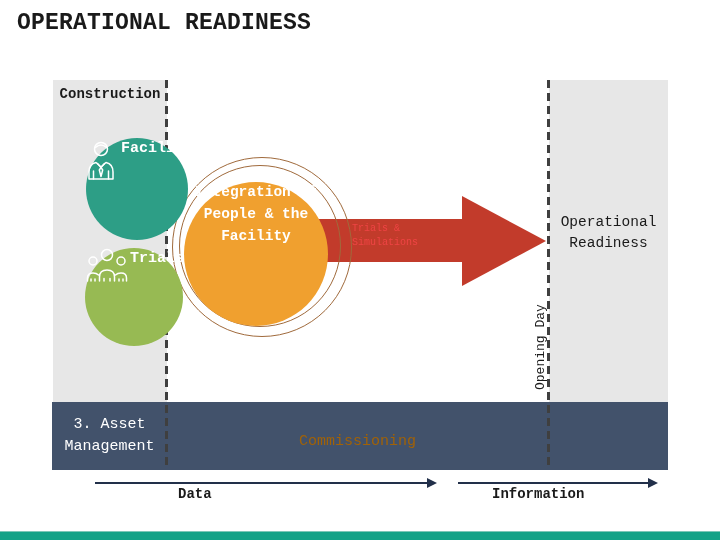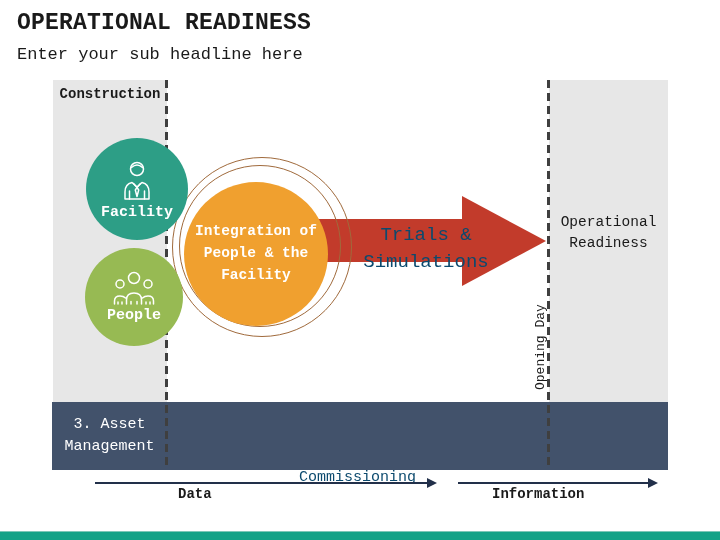--- a/index.html
+++ b/index.html
@@ -16,42 +16,42 @@
   .panel-left{left:53px;top:80px;width:114px;height:322px;}
   .panel-right{left:549px;top:80px;width:119px;height:322px;}
 
   .construction{left:53px;top:86px;width:114px;text-align:center;font-size:14px;font-weight:bold;}
   .or-text{left:549px;top:212px;width:119px;text-align:center;font-size:14.5px;line-height:1.45;white-space:pre-line;}
 
   .navy-bar{left:52px;top:402px;width:616px;height:68px;background:var(--navy);}
   .asset{left:52px;top:402px;width:115px;height:68px;display:flex;align-items:center;justify-content:center;
          color:#fff;font-size:15px;line-height:1.45;text-align:center;white-space:pre-line;}
   .commissioning{left:167px;top:402px;width:381px;height:78px;display:flex;align-items:center;justify-content:center;
-         color:#0c4a6e;font-size:15px;margin-top:36px;}
+         color:#a16207;font-size:15px;}
 
   .dash{width:3px;top:80px;height:390px;z-index:2;
         background:repeating-linear-gradient(to bottom,var(--dash) 0 8px,transparent 8px 13px);}
   .dash-left{left:165px;}
   .dash-right{left:547px;}
 
-  .circle{border-radius:50%;display:flex;flex-direction:column;align-items:center;justify-content:center;z-index:5;}
+  .circle{border-radius:50%;display:flex;flex-direction:row;justify-content:center;z-index:5;}
   .c-facility{left:86px;top:138px;width:102px;height:102px;background:var(--teal-circle);}
   .c-people{left:85px;top:248px;width:98px;height:98px;background:var(--green-circle);}
   .c-label{color:#fff;font-size:15px;font-weight:bold;margin-top:2px;}
   .c-integration{left:184px;top:182px;width:144px;height:144px;background:var(--orange-circle);z-index:5;}
   .c-integration .int-label{color:#fff;font-size:14.5px;font-weight:bold;text-align:center;line-height:1.5;white-space:pre-line;}
 
   .ring{border:1.5px solid var(--ring-brown);border-radius:50%;z-index:4;}
   .ring-inner{left:179px;top:165px;width:160px;height:160px;}
   .ring-outer{left:172px;top:157px;width:178px;height:178px;}
 
   .arrow-shaft{left:300px;top:219px;width:164px;height:43px;background:var(--red-arrow);z-index:3;}
   .arrow-head{left:462px;top:196px;width:0;height:0;z-index:3;
     border-top:45px solid transparent;border-bottom:45px solid transparent;border-left:84px solid var(--red-arrow);}
-  .arrow-label{left:352px;top:222px;width:148px;text-align:center;color:#0c4a6e;font-size:19px;line-height:1.4;
+  .arrow-label{left:352px;top:222px;width:148px;text-align:left;color:#ef4444;font-size:10px;line-height:1.4;
     white-space:pre-line;z-index:6;}
 
   .opening-day{left:533px;top:390px;transform:rotate(-90deg);transform-origin:0 0;white-space:nowrap;
     font-size:13px;z-index:3;}
 
   .axis-line{top:482px;height:2px;background:var(--axis);}
   .axis-line-data{left:95px;width:332px;}
   .axis-line-info{left:458px;width:190px;}
   .axis-head{top:478px;width:0;height:0;border-top:5px solid transparent;border-bottom:5px solid transparent;
     border-left:10px solid var(--axis);}
@@ -64,21 +64,20 @@
   .bottom-bar{left:0;top:531px;width:720px;height:9px;background:var(--accent-teal);border-top:1px solid #7cc7b7;}
 
   .icon svg{display:block;}
 </style>
 </head>
 <body>
 
 <div id="slide">
 
   <div class="abs title">OPERATIONAL READINESS</div>
-  <div class="abs subtitle">Enter your sub headline here</div>
 
   <div class="abs panel panel-left"></div>
   <div class="abs panel panel-right"></div>
   <div class="abs navy-bar"></div>
 
   <div class="abs dash dash-left"></div>
   <div class="abs dash dash-right"></div>
 
   <div class="abs or-text">Operational
 Readiness</div>
@@ -115,21 +114,21 @@
       <svg width="46" height="34" viewBox="0 0 46 34" fill="none" stroke="#ffffff" stroke-width="1.5" stroke-linecap="round" stroke-linejoin="round">
         <circle cx="23" cy="7" r="5.5"></circle>
         <path d="M15.5 33 V29 Q15.5 22 23 22 Q30.5 22 30.5 29 V33"></path>
         <circle cx="9" cy="13" r="4"></circle>
         <path d="M3.5 33 V30 Q3.5 25 9 25 Q12.5 25 14.5 27"></path>
         <circle cx="37" cy="13" r="4"></circle>
         <path d="M42.5 33 V30 Q42.5 25 37 25 Q33.5 25 31.5 27"></path>
         <path d="M7 33 v-2 M11 33 v-2 M20 33 v-2.5 M26 33 v-2.5 M35 33 v-2 M39 33 v-2"></path>
       </svg>
     </span>
-    <span class="c-label">People</span>
+    <span class="c-label">Trials</span>
   </div>
 
   <div class="abs circle c-integration">
     <span class="int-label">Integration of
 People &amp; the
 Facility</span>
   </div>
 
   <div class="abs axis-line axis-line-data"></div>
   <div class="abs axis-head axis-head-data"></div>

